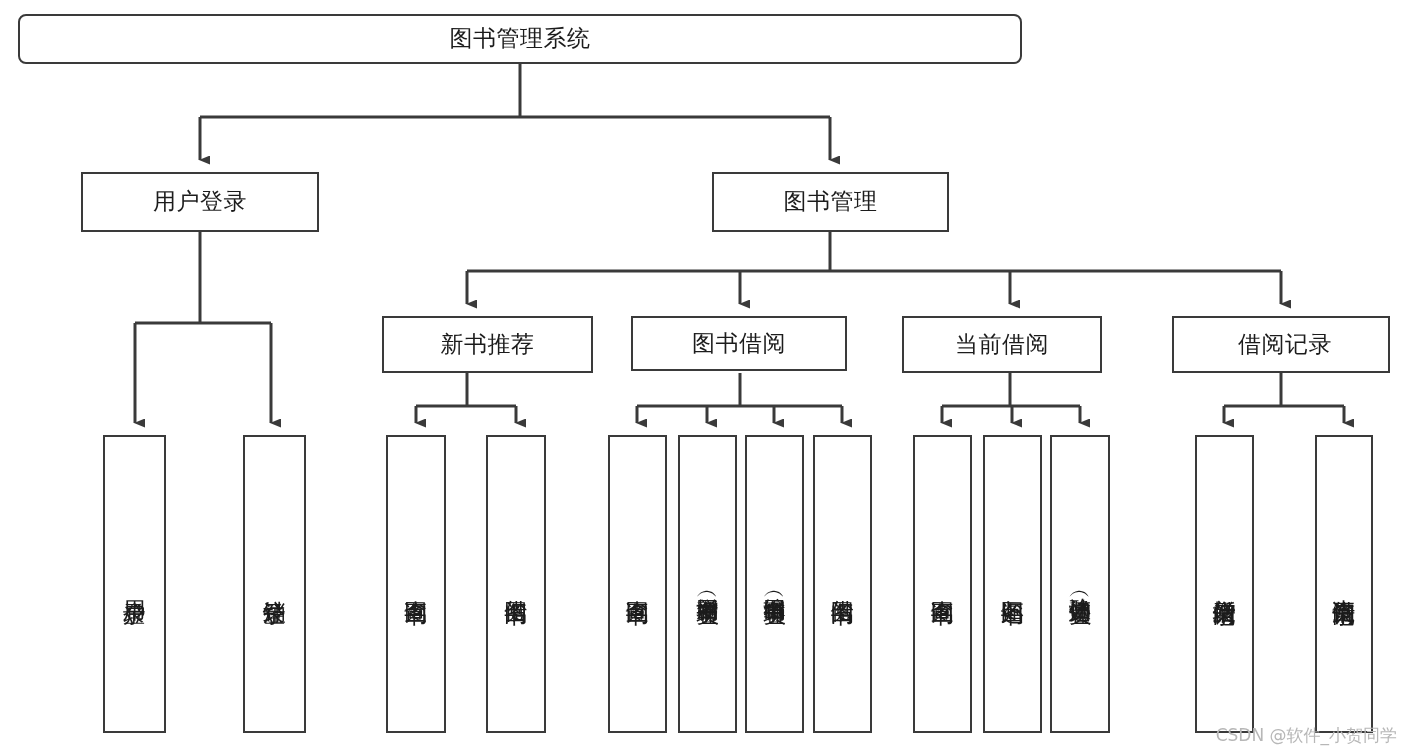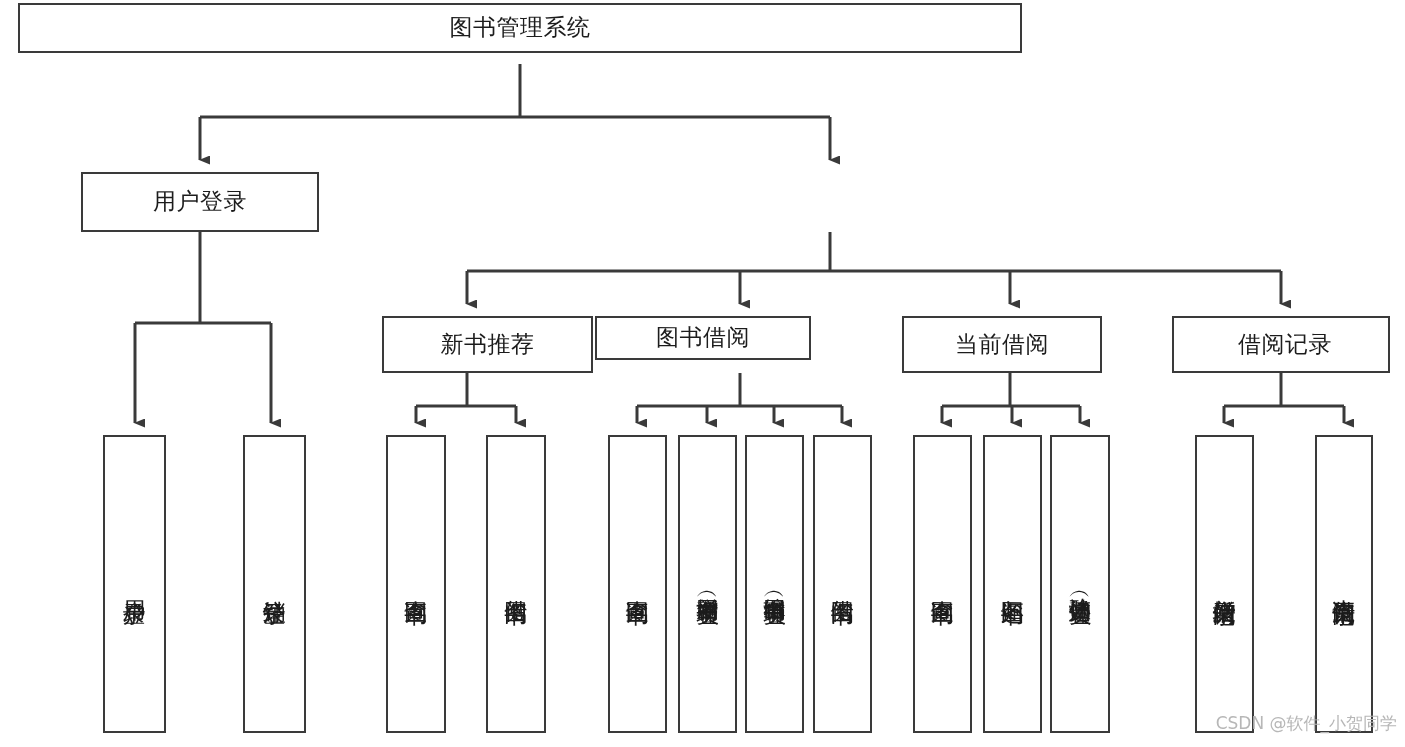--- a/index.html
+++ b/index.html
@@ -58,21 +58,21 @@
     text-align: center;
     font-family: "DejaVu Sans", "Liberation Sans", sans-serif;
   }
   .node-box.leaf.tall-text .node-label-v {
     font-size: 22px;
     line-height: 1.28;
   }
   .watermark {
     position: absolute;
     right: 8px;
-    bottom: 12px;
+    bottom: 0;
     font-size: 17px;
     color: #b7b7b7;
     white-space: nowrap;
     font-family: "DejaVu Sans", "Liberation Sans", sans-serif;
     user-select: none;
   }
 </style>
 </head>
 <body>
 
@@ -142,32 +142,35 @@
 
     <g stroke="#3a3a3a" stroke-width="3" fill="none">
 
       <path d="M 1281 373 L 1281 406"></path>
       <path d="M 1224 406 L 1344 406"></path>
       <path d="M 1224 406 L 1224 423" marker-end="url(#arrowhead)"></path>
       <path d="M 1344 406 L 1344 423" marker-end="url(#arrowhead)"></path>
     </g>
   </svg>
 
-  <div class="node-box" style="left: 18px; top: 3px; width: 1004px; height: 50px;">
+  <div class="node-box" style="left: 18px; top: 14px; width: 1004px; height: 50px; border-radius: 8px;">
     <span class="node-label-h">图书管理系统</span>
   </div>
 
   <div class="node-box" style="left: 81px; top: 172px; width: 238px; height: 60px;">
     <span class="node-label-h">用户登录</span>
   </div>
+  <div class="node-box" style="left: 712px; top: 172px; width: 237px; height: 60px;">
+    <span class="node-label-h">图书管理</span>
+  </div>
 
   <div class="node-box" style="left: 362px; top: 316px; width: 211px; height: 57px; margin-left: 20px;">
     <span class="node-label-h">新书推荐</span>
   </div>
-  <div class="node-box" style="left: 595px; top: 316px; width: 216px; height: 44px;">
+  <div class="node-box" style="left: 631px; top: 316px; width: 216px; height: 55px;">
     <span class="node-label-h">图书借阅</span>
   </div>
   <div class="node-box" style="left: 902px; top: 316px; width: 200px; height: 57px;">
     <span class="node-label-h">当前借阅</span>
   </div>
   <div class="node-box" style="left: 1172px; top: 316px; width: 218px; height: 57px; padding-left: 8px;">
     <span class="node-label-h">借阅记录</span>
   </div>
 
   <div class="node-box leaf" style="left: 103px; top: 435px; width: 63px; height: 298px;">

